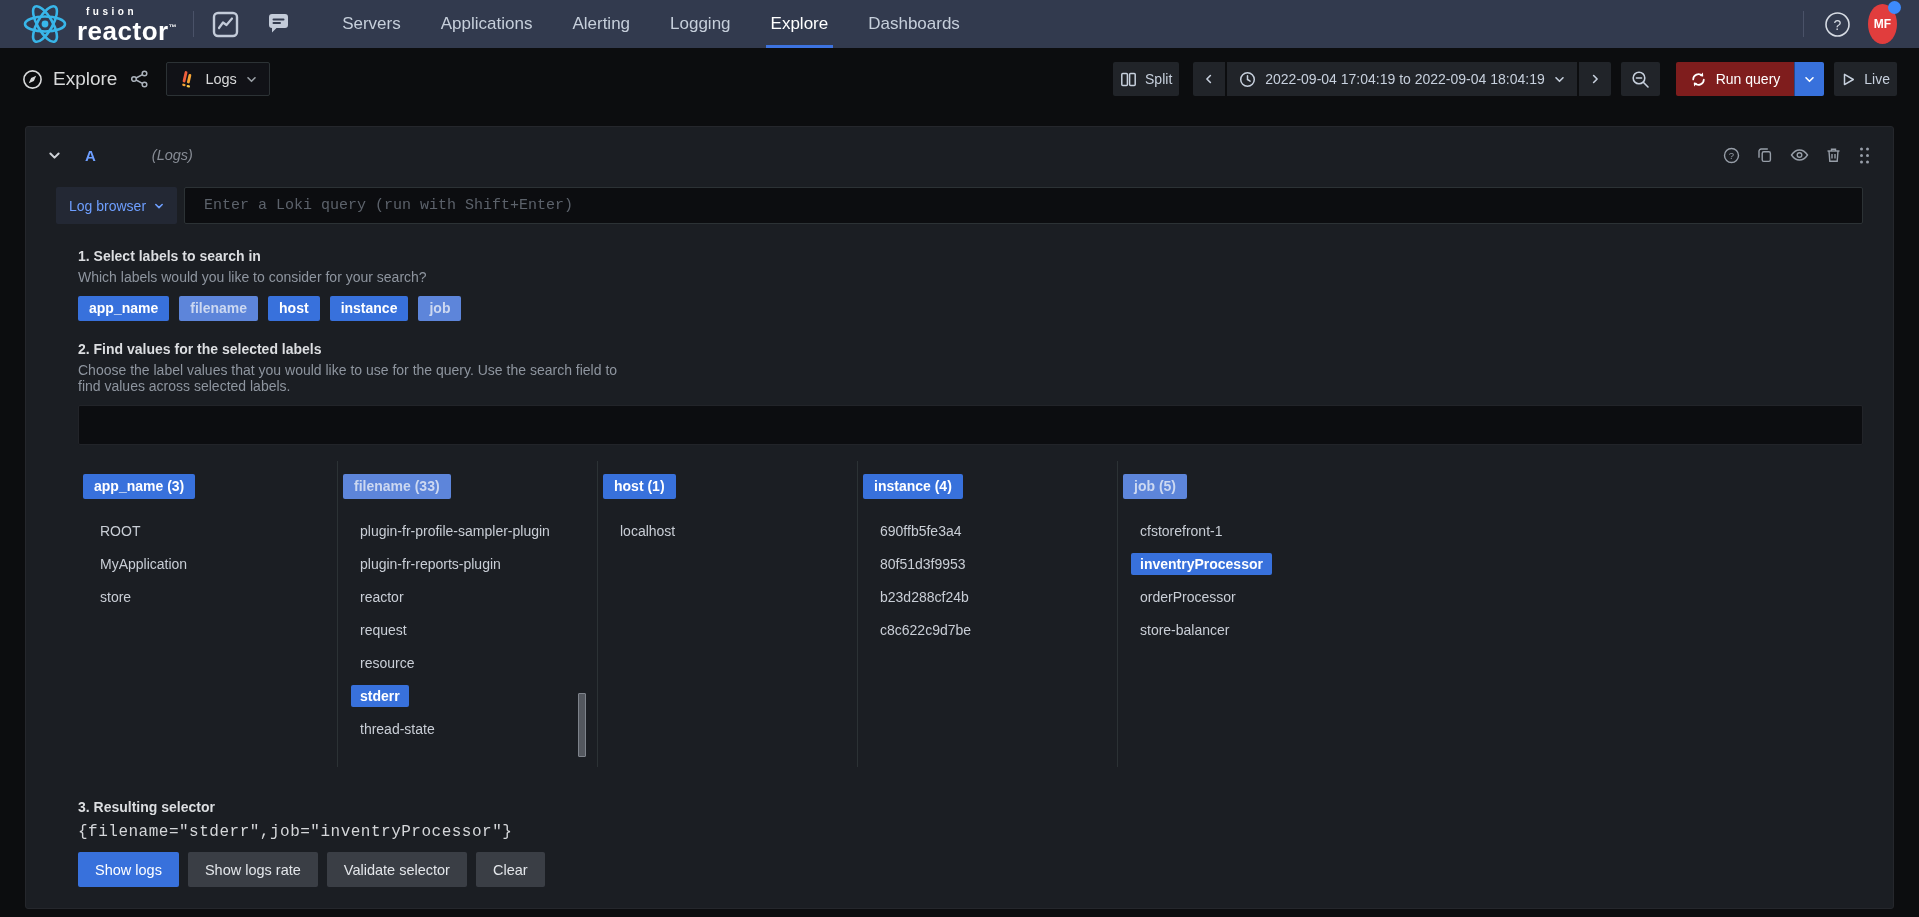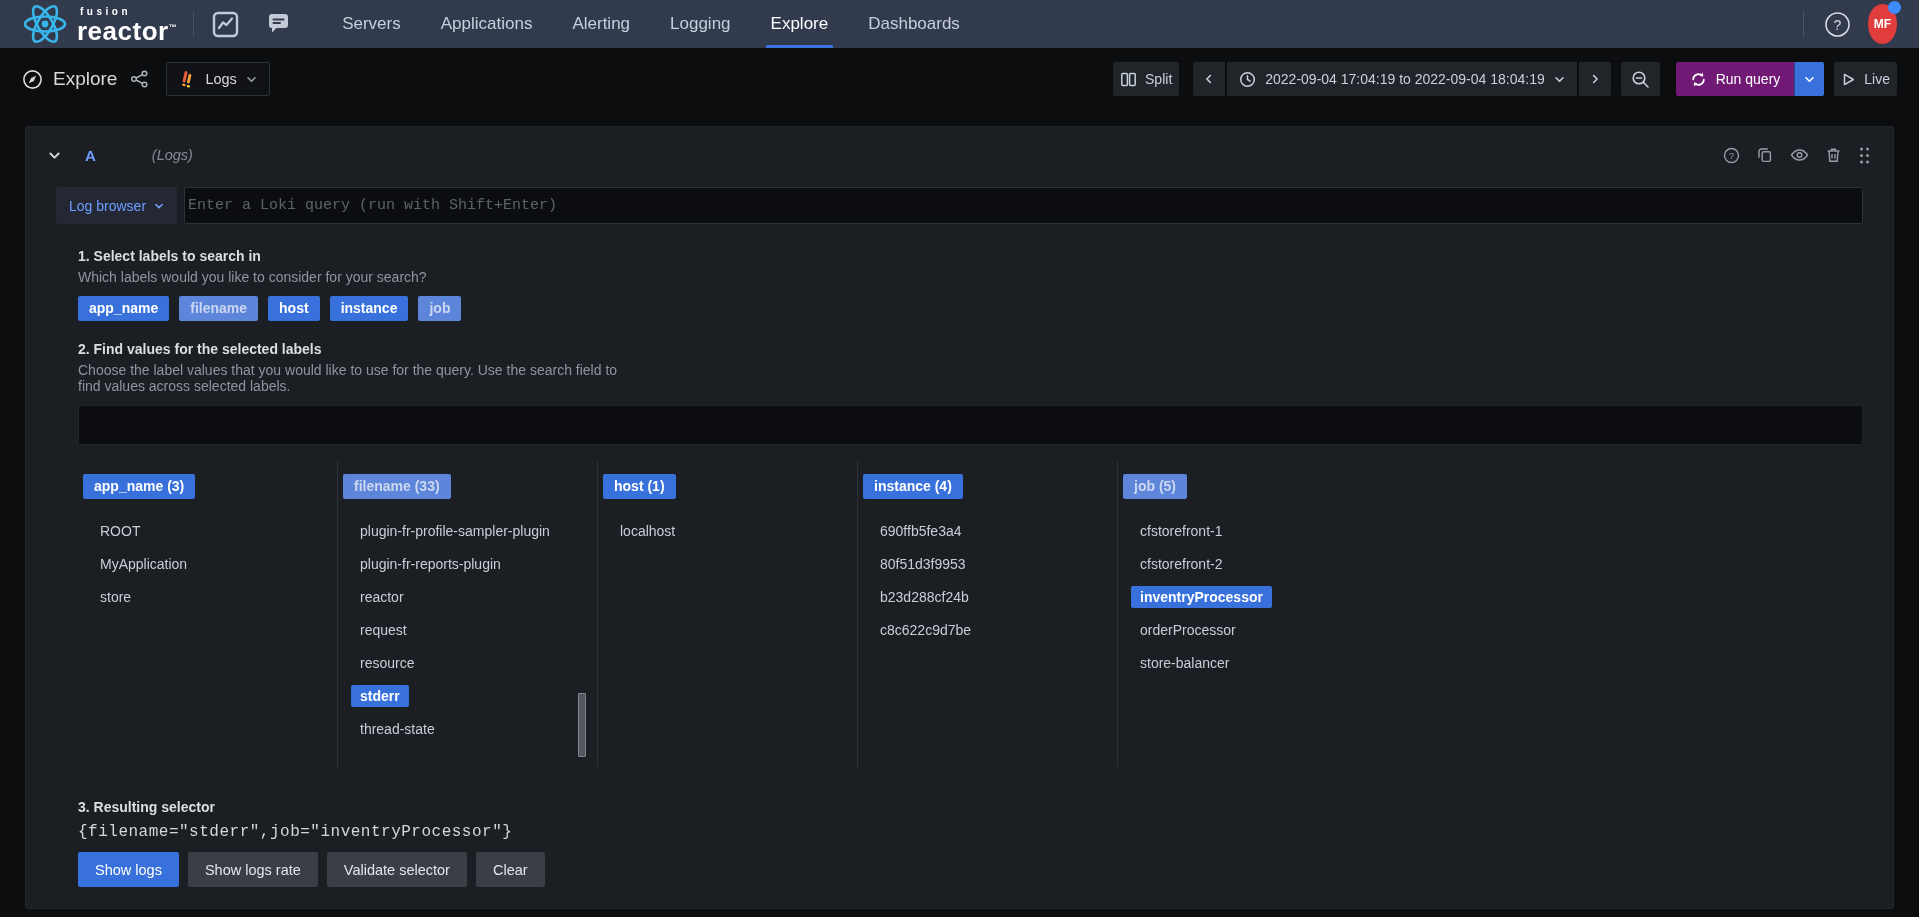--- a/index.html
+++ b/index.html
@@ -10,21 +10,21 @@
     color: #d8d9da;
     overflow: hidden;
     position: relative;
   }
   svg { display: block; }
 
   
   .topnav { height: 48px; background: #323a4e; display: flex; align-items: center; padding: 0 22px; }
   .logo { display: flex; align-items: center; cursor: pointer; }
   .brand { margin-left: 9px; color: #fff; }
-  .brand-top { font-size: 10px; font-weight: 700; letter-spacing: 3.5px; line-height: 10px; margin-left: 3px; }
+  .brand-top { font-size: 10px; font-weight: 700; letter-spacing: 3.5px; line-height: 10px; margin-left: 9px; }
   .brand-name { font-size: 26px; font-weight: 600; letter-spacing: .5px; line-height: 21px; }
   .tm { font-size: 8px; vertical-align: super; }
   .nav-sep { width: 1px; height: 26px; background: #4a5268; margin: 0 18px 0 16px; }
   .nav-iconbtn { color: #c3cbd9; margin-right: 27px; cursor: pointer; }
   .nav-items { display: flex; height: 48px; margin-left: 4px; }
   .nav-item { display: flex; align-items: center; padding: 0 20px; font-size: 17px; color: #c6cfdb; position: relative; cursor: pointer; }
   .nav-item.active { color: #fff; }
   .nav-item.active::after { content: ""; position: absolute; left: 15px; right: 15px; bottom: 0; height: 3px; background: #3d73e0; }
   .nav-right { margin-left: auto; display: flex; align-items: center; }
   .nav-right .nav-sep { margin: 0 20px; }
@@ -44,40 +44,40 @@
   .ds-caret { color: #9aa0a6; }
   .tb-right { margin-left: auto; display: flex; align-items: center; }
   .tb-btn { display: flex; align-items: center; gap: 8px; height: 34px; padding: 0 7px; background: #212429;
             border-radius: 2px; color: #c7d0dd; font-size: 14px; font-weight: 500; cursor: pointer; }
   .time-group { display: flex; align-items: center; gap: 2px; margin-left: 14px; }
   .time-prev { border-radius: 2px 0 0 2px; padding: 0 10px; }
   .time-main { border-radius: 0; padding: 0 12px; gap: 9px; }
   .time-next { border-radius: 0 2px 2px 0; padding: 0 10px; }
   .zoomout { margin-left: 10px; padding: 0 10px; }
   .run-group { display: flex; margin-left: 16px; }
-  .run-main { background: #701a75; color: #fff; border-radius: 2px 0 0 2px; gap: 9px; padding: 0 14px; }
+  .run-main { background: #7f1d1d; color: #fff; border-radius: 2px 0 0 2px; gap: 9px; padding: 0 14px; }
   .run-caret { background: #3871dc; color: #fff; border-left: 1px solid rgba(0,0,0,.35); border-radius: 0 2px 2px 0; padding: 0 9px; }
   .live { margin-left: 10px; }
 
   
   .panel { position: absolute; left: 25px; right: 25px; top: 126px; bottom: 8px;
            background: #1b1e23; border: 1px solid #25272c; border-radius: 3px; }
   .panel-header { height: 56px; display: flex; align-items: center; padding: 0 22px; color: #979ea8; }
   .collapse-caret { color: #cfd2d7; cursor: pointer; }
   .query-ref { color: #6e9fff; font-weight: 700; font-size: 15px; margin-left: 24px; }
   .query-kind { font-style: italic; color: #878c95; font-size: 14.5px; margin-left: 56px; }
   .panel-icons { margin-left: auto; display: flex; align-items: center; gap: 17px; }
   .p-icon { color: #979ea8; cursor: pointer; }
 
   .panel-body { padding: 0 30px; }
   .query-row { display: flex; height: 37px; margin-top: 4px; }
   .log-browser { display: flex; align-items: center; gap: 8px; background: #232834; color: #6e9fff;
                  font-size: 14px; font-weight: 500; padding: 0 13px; border-radius: 2px; margin-right: 7px; cursor: pointer; }
   .query-input { flex: 1; background: #0c0d10; border: 1px solid #2c3235; border-radius: 2px; color: #c7ccd3;
-                 font-family: "Liberation Mono", monospace; font-size: 15px; padding: 0 3px; outline: none; }
+                 font-family: "Liberation Mono", monospace; font-size: 15px; padding: 0 19px; outline: none; }
   .query-input::placeholder { color: #5c626b; }
 
   .browser { padding-left: 22px; }
   .step-title { font-size: 14px; font-weight: 700; color: #dcdee1; }
   .step-sub { font-size: 14px; color: #8e959f; margin-top: 5px; line-height: 16px; }
   .step1 { margin-top: 24px; }
   .chips { display: flex; gap: 10px; margin-top: 11px; }
   .chip { font-size: 14px; font-weight: 600; padding: 4px 11px; border-radius: 2px; cursor: pointer; line-height: 17px; }
   .chip.solid { background: #3871dc; color: #fff; }
   .chip.muted { background: #5d85da; color: #ccd8f1; }
@@ -430,23 +430,20 @@
               </div>
           </div>
         </div>
         <div class="facet-col">
           <span class="chip muted">job (5)</span>
           <div class="facet-values">
             <div class="facet-row">
                 <span class="facet-val">cfstorefront-1</span>
               </div>
             <div class="facet-row">
-                <span class="facet-val">cfstorefront-2</span>
-              </div>
-            <div class="facet-row">
                 <span class="facet-val selected">inventryProcessor</span>
               </div>
             <div class="facet-row">
                 <span class="facet-val">orderProcessor</span>
               </div>
             <div class="facet-row">
                 <span class="facet-val">store-balancer</span>
               </div>
           </div>
         </div>

